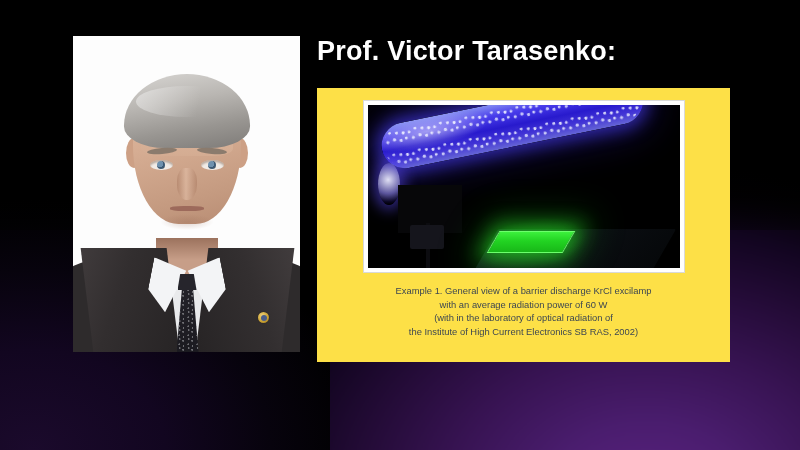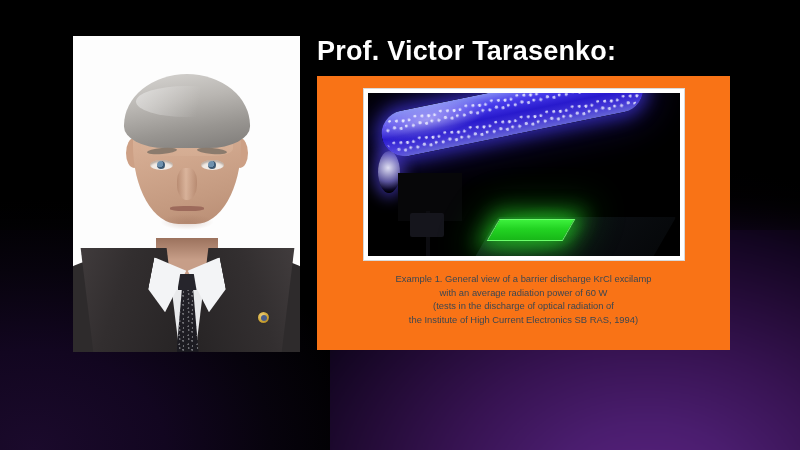--- a/index.html
+++ b/index.html
@@ -190,22 +190,22 @@
     font-size:27px;
     font-weight:700;
     letter-spacing:0.2px;
     white-space:nowrap;
     text-shadow:0 1px 2px rgba(0,0,0,.7);
   }
 
   
   .slide {
     position:absolute;
-    left:317px; top:76px; width:413px; height:274px;
-    background:#f97316;
+    left:317px; top:88px; width:413px; height:274px;
+    background:#fde047;
     text-decoration:underline;
   }
   .slide-img-frame {
     position:absolute;
     left:46px; top:12px; width:322px; height:173px;
     background:#ffffff;
     border:1px solid #d9d9d9;
     padding:4px;
   }
   .slide-img {
@@ -357,22 +357,22 @@
         <div class="lamp-sensor"></div>
         <div class="lamp-platform"></div>
         <div class="lamp-plate-glow"></div>
         <div class="lamp-plate"></div>
       </div>
     </div>
 
     <div class="slide-caption">
       <div>Example 1. General view of a barrier discharge KrCl excilamp</div>
       <div>with an average radiation power of 60 W</div>
-      <div>(tests in the discharge of optical radiation of</div>
-      <div>the Institute of High Current Electronics SB RAS, 1994)</div>
+      <div>(with in the laboratory of optical radiation of</div>
+      <div>the Institute of High Current Electronics SB RAS, 2002)</div>
     </div>
 
   </div>
 
   <div class="logobar">
 
     
     
 
     

